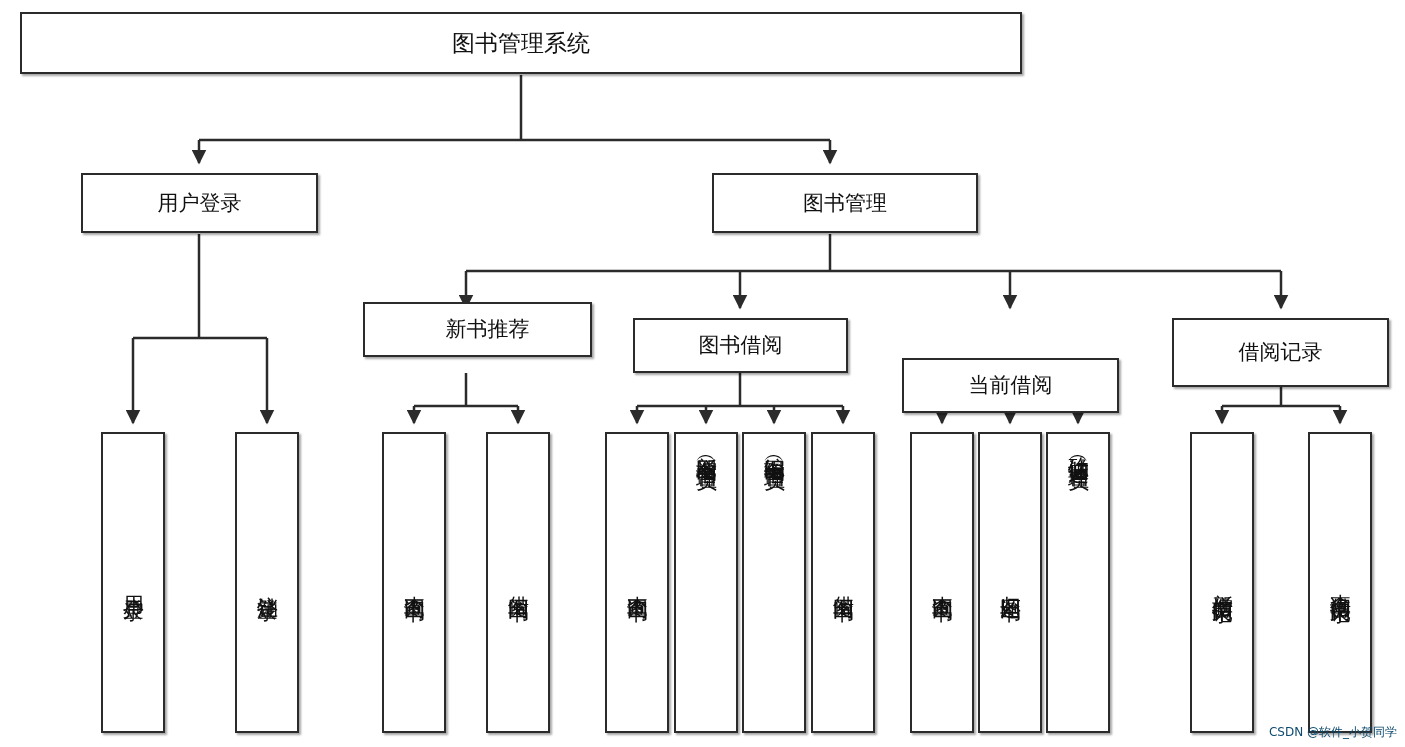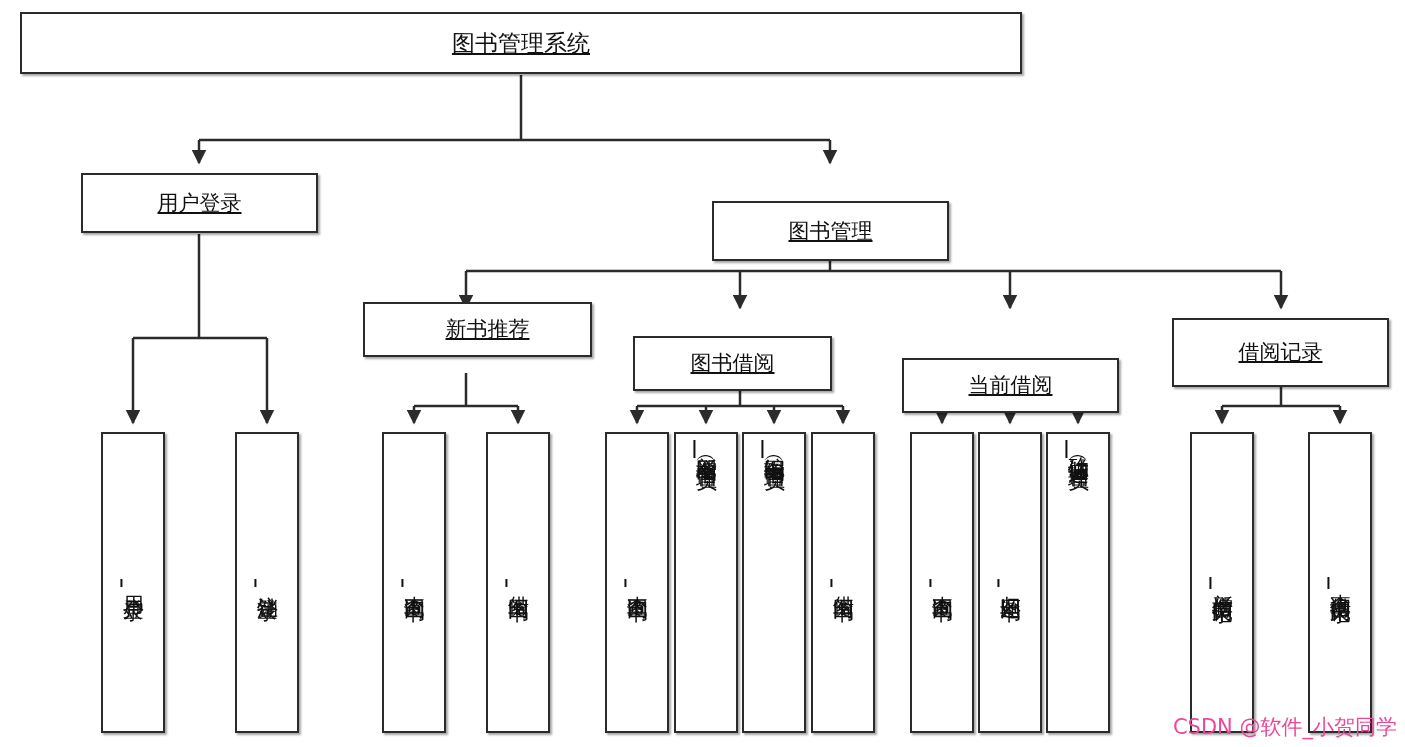--- a/index.html
+++ b/index.html
@@ -37,21 +37,20 @@
     align-items: center;
     justify-content: center;
     color: #111111;
     z-index: 2;
   }
   .node-label {
     display: block;
     text-align: right;
     line-height: 1.15;
     white-space: nowrap;
-    text-decoration: underline;
   }
   
   .node.root .node-label { font-size: 23px; }
   
   .node.mid .node-label { font-size: 21px; }
   
   .node.leaf {
     align-items: flex-start;
     justify-content: center;
     padding-top: 6px;
@@ -69,22 +68,22 @@
     max-height: 282px;
   }
   .node.leaf.centered {
     align-items: center;
     padding-top: 0;
   }
   #watermark {
     position: absolute;
     right: 8px;
     bottom: 6px;
-    font-size: 21px;
-    color: #ec4899;
+    font-size: 12px;
+    color: #0c4a6e;
     z-index: 3;
     white-space: nowrap;
   }
 </style>
 </head>
 <body>
 
 <div id="canvas">
 
   <svg id="connectors" viewBox="0 0 1405 747" width="1405" height="747">
@@ -137,28 +136,28 @@
     </g>
   </svg>
 
   <div class="node root" style="left:20px; top:12px; width:1002px; height:62px;">
     <span class="node-label">图书管理系统</span>
   </div>
 
   <div class="node mid" style="left:81px; top:173px; width:237px; height:60px;">
     <span class="node-label">用户登录</span>
   </div>
-  <div class="node mid" style="left:712px; top:173px; width:237px; height:60px;margin-top:28px;">
+  <div class="node mid" style="left:712px; top:173px; width:266px; height:60px;">
     <span class="node-label">图书管理</span>
   </div>
 
   <div class="node mid" style="left:363px; top:302px; width:229px; height:55px;padding-left:20px;">
     <span class="node-label">新书推荐</span>
   </div>
-  <div class="node mid" style="left:633px; top:336px; width:199px; height:55px;">
+  <div class="node mid" style="left:633px; top:318px; width:215px; height:55px;">
     <span class="node-label">图书借阅</span>
   </div>
   <div class="node mid" style="left:902px; top:318px; width:217px; height:55px;margin-top:40px;">
     <span class="node-label">当前借阅</span>
   </div>
   <div class="node mid" style="left:1172px; top:318px; width:217px; height:69px;">
     <span class="node-label">借阅记录</span>
   </div>
 
   <div class="node leaf centered" style="left:101px; top:432px; width:64px; height:301px;">

